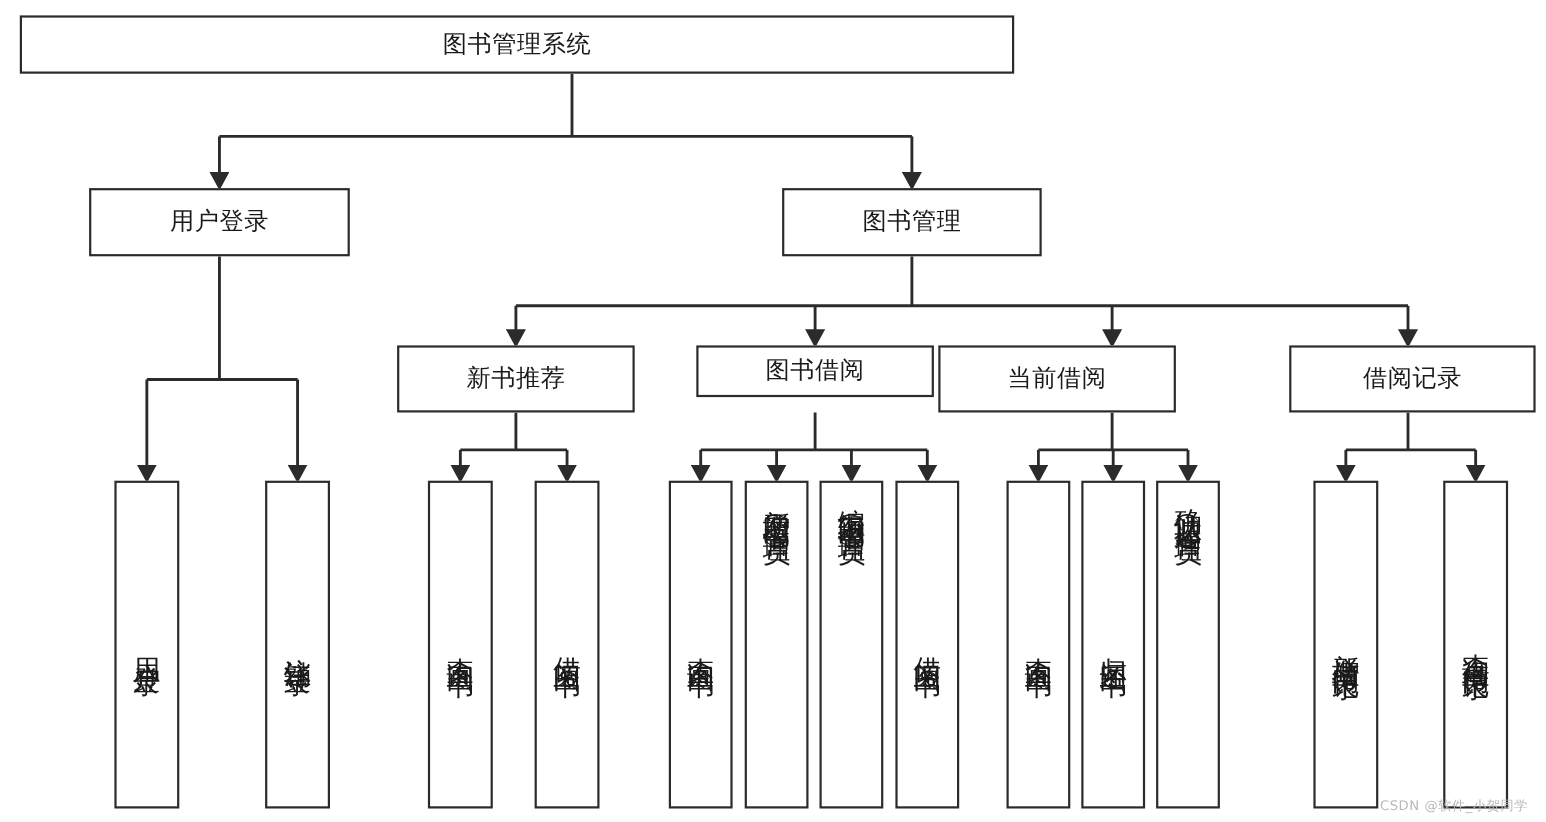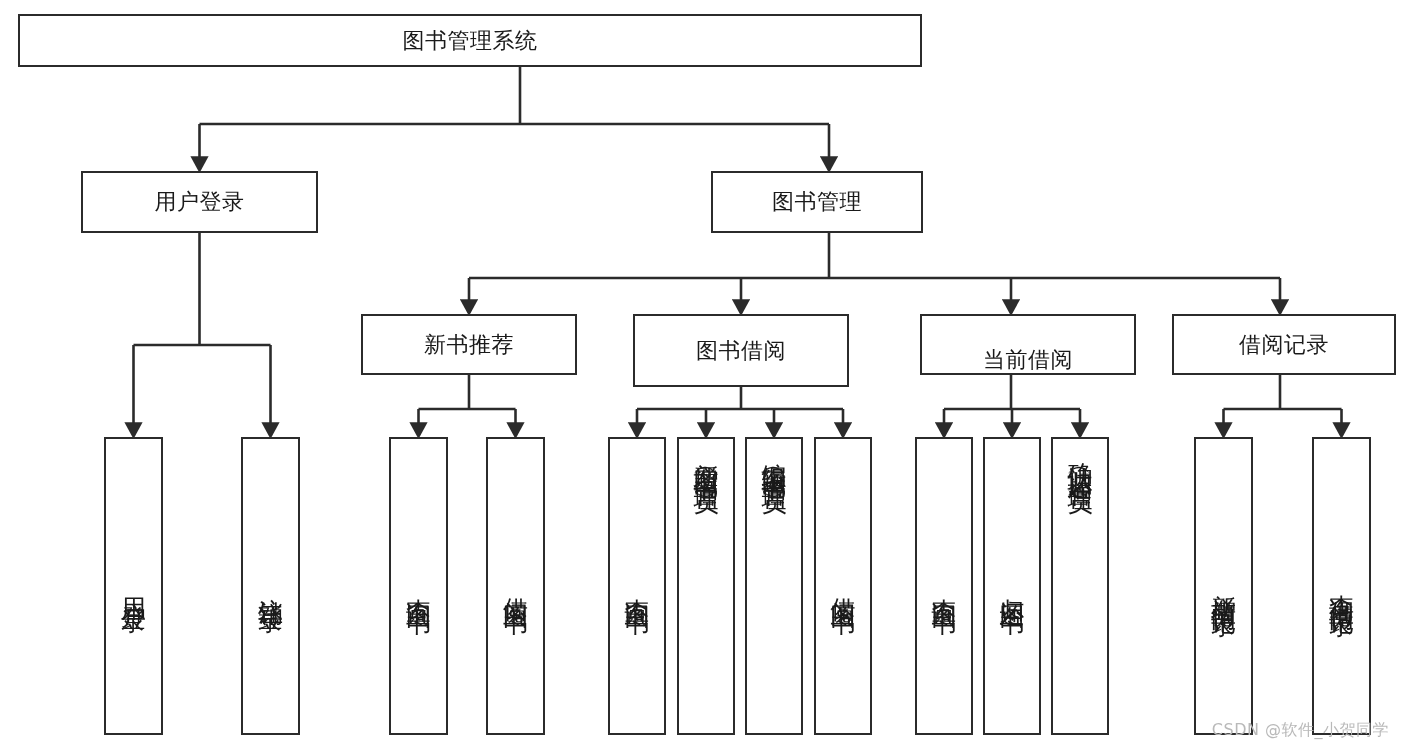--- a/index.html
+++ b/index.html
@@ -57,21 +57,21 @@
     line-height: 1;
   }
   .node.vert.centered {
     align-items: center;
     padding-top: 0;
   }
   #watermark {
     position: absolute;
     right: 16px;
     bottom: 6px;
-    font-size: 16px;
+    font-size: 12px;
     color: #b9b9b9;
     letter-spacing: 0.5px;
     white-space: nowrap;
     user-select: none;
   }
 </style>
 </head>
 <body>
 
 <div id="canvas">
@@ -119,30 +119,30 @@
       </g>
   </svg>
 
   <div id="nodes">
       <div class="node horiz" style="left: 18px; top: 14px; width: 904px; height: 53px;">
         <span class="label">图书管理系统</span>
       </div>
       <div class="node horiz" style="left: 81px; top: 171px; width: 237px; height: 62px;">
         <span class="label">用户登录</span>
       </div>
-      <div class="node horiz" style="left: 711px; top: 171px; width: 212px; height: 62px; align-items: center;">
+      <div class="node horiz" style="left: 711px; top: 171px; width: 236px; height: 62px; align-items: center;">
         <span class="label">图书管理</span>
       </div>
       <div class="node horiz" style="left: 361px; top: 314px; width: 216px; height: 61px;">
         <span class="label">新书推荐</span>
       </div>
-      <div class="node horiz" style="left: 633px; top: 314px; width: 216px; height: 73px;">
+      <div class="node horiz" style="left: 633px; top: 314px; width: 216px; height: 47px;">
         <span class="label">图书借阅</span>
       </div>
-      <div class="node horiz" style="left: 920px; top: 314px; width: 216px; height: 61px; align-items: flex-end;">
+      <div class="node horiz" style="left: 853px; top: 314px; width: 216px; height: 61px;">
         <span class="label">当前借阅</span>
       </div>
       <div class="node horiz" style="left: 1172px; top: 314px; width: 224px; height: 61px;">
         <span class="label">借阅记录</span>
       </div>
       <div class="node vert centered" style="left: 104px; top: 437px; width: 59px; height: 298px;">
         <span class="label">用户登录</span>
       </div>
       <div class="node vert centered" style="left: 241px; top: 437px; width: 59px; height: 298px;">
         <span class="label">注销登录</span>

